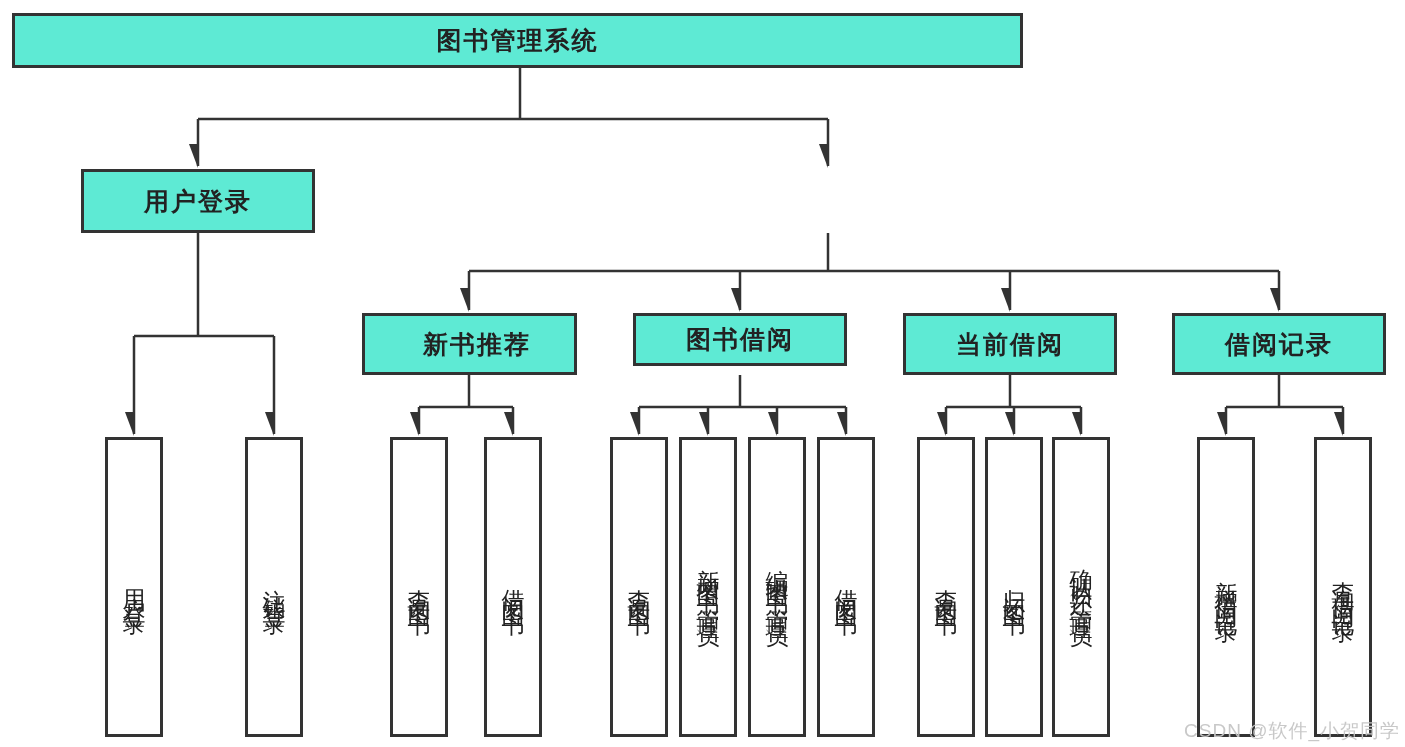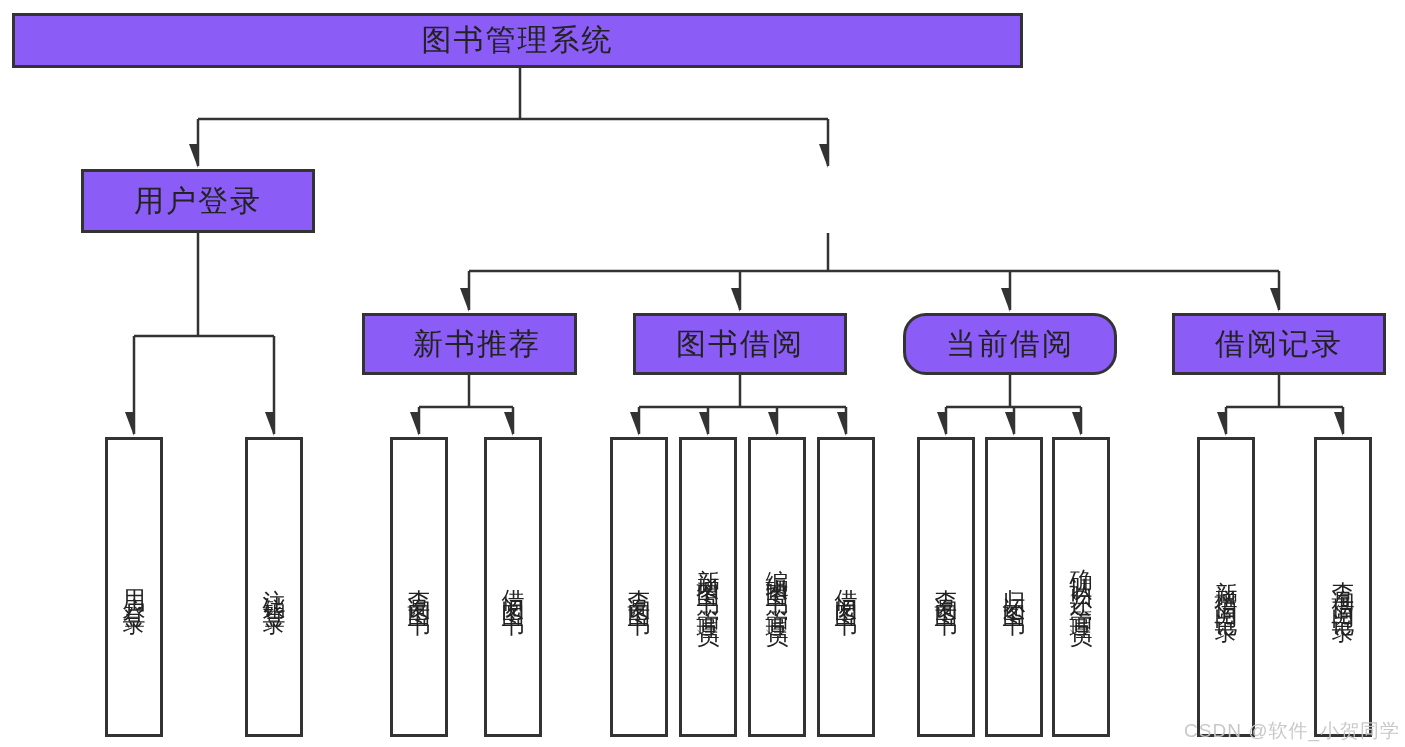--- a/index.html
+++ b/index.html
@@ -14,28 +14,29 @@
   #connectors {
     position: absolute;
     left: 0; top: 0;
     width: 1405px; height: 747px;
     pointer-events: none;
   }
   .node {
     position: absolute;
     box-sizing: border-box;
     border: 3px solid #333333;
-    background: #8b5cf6;
+    background: #5eead4;
     display: flex;
     align-items: center;
     justify-content: center;
     color: #222222;
-    font-size: 30px;
+    font-size: 25px;
     letter-spacing: 2px;
     white-space: nowrap;
+    font-weight: bold;
   }
   .vnode {
     position: absolute;
     box-sizing: border-box;
     border: 3px solid #333333;
     background: #ffffff;
     display: flex;
     align-items: center;
     justify-content: center;
     color: #222222;
@@ -112,22 +113,22 @@
       <line x1="1226" y1="407" x2="1226" y2="434" marker-end="url(#arrow)"></line>
       <line x1="1343" y1="407" x2="1343" y2="434" marker-end="url(#arrow)"></line>
     </g>
   </svg>
 
   <div class="node" style="left:12px; top:13px; width:1011px; height:55px;">图书管理系统</div>
 
   <div class="node" style="left:81px; top:169px; width:234px; height:64px;">用户登录</div>
 
   <div class="node" style="left:362px; top:313px; width:215px; height:62px;padding-left:15px;">新书推荐</div>
-  <div class="node" style="left:633px; top:313px; width:214px; height:62px;">图书借阅</div>
-  <div class="node" style="left:903px; top:313px; width:214px; height:62px;border-radius:23px;">当前借阅</div>
+  <div class="node" style="left:633px; top:313px; width:214px; height:53px;">图书借阅</div>
+  <div class="node" style="left:903px; top:313px; width:214px; height:62px;">当前借阅</div>
   <div class="node" style="left:1172px; top:313px; width:214px; height:62px;">借阅记录</div>
 
   <div class="vnode" style="left:105px; top:437px; width:58px; height:300px;">
     <span class="vtext">用户登录</span>
   </div>
   <div class="vnode" style="left:245px; top:437px; width:58px; height:300px;">
     <span class="vtext">注销登录</span>
   </div>
 
   <div class="vnode" style="left:390px; top:437px; width:58px; height:300px;">

